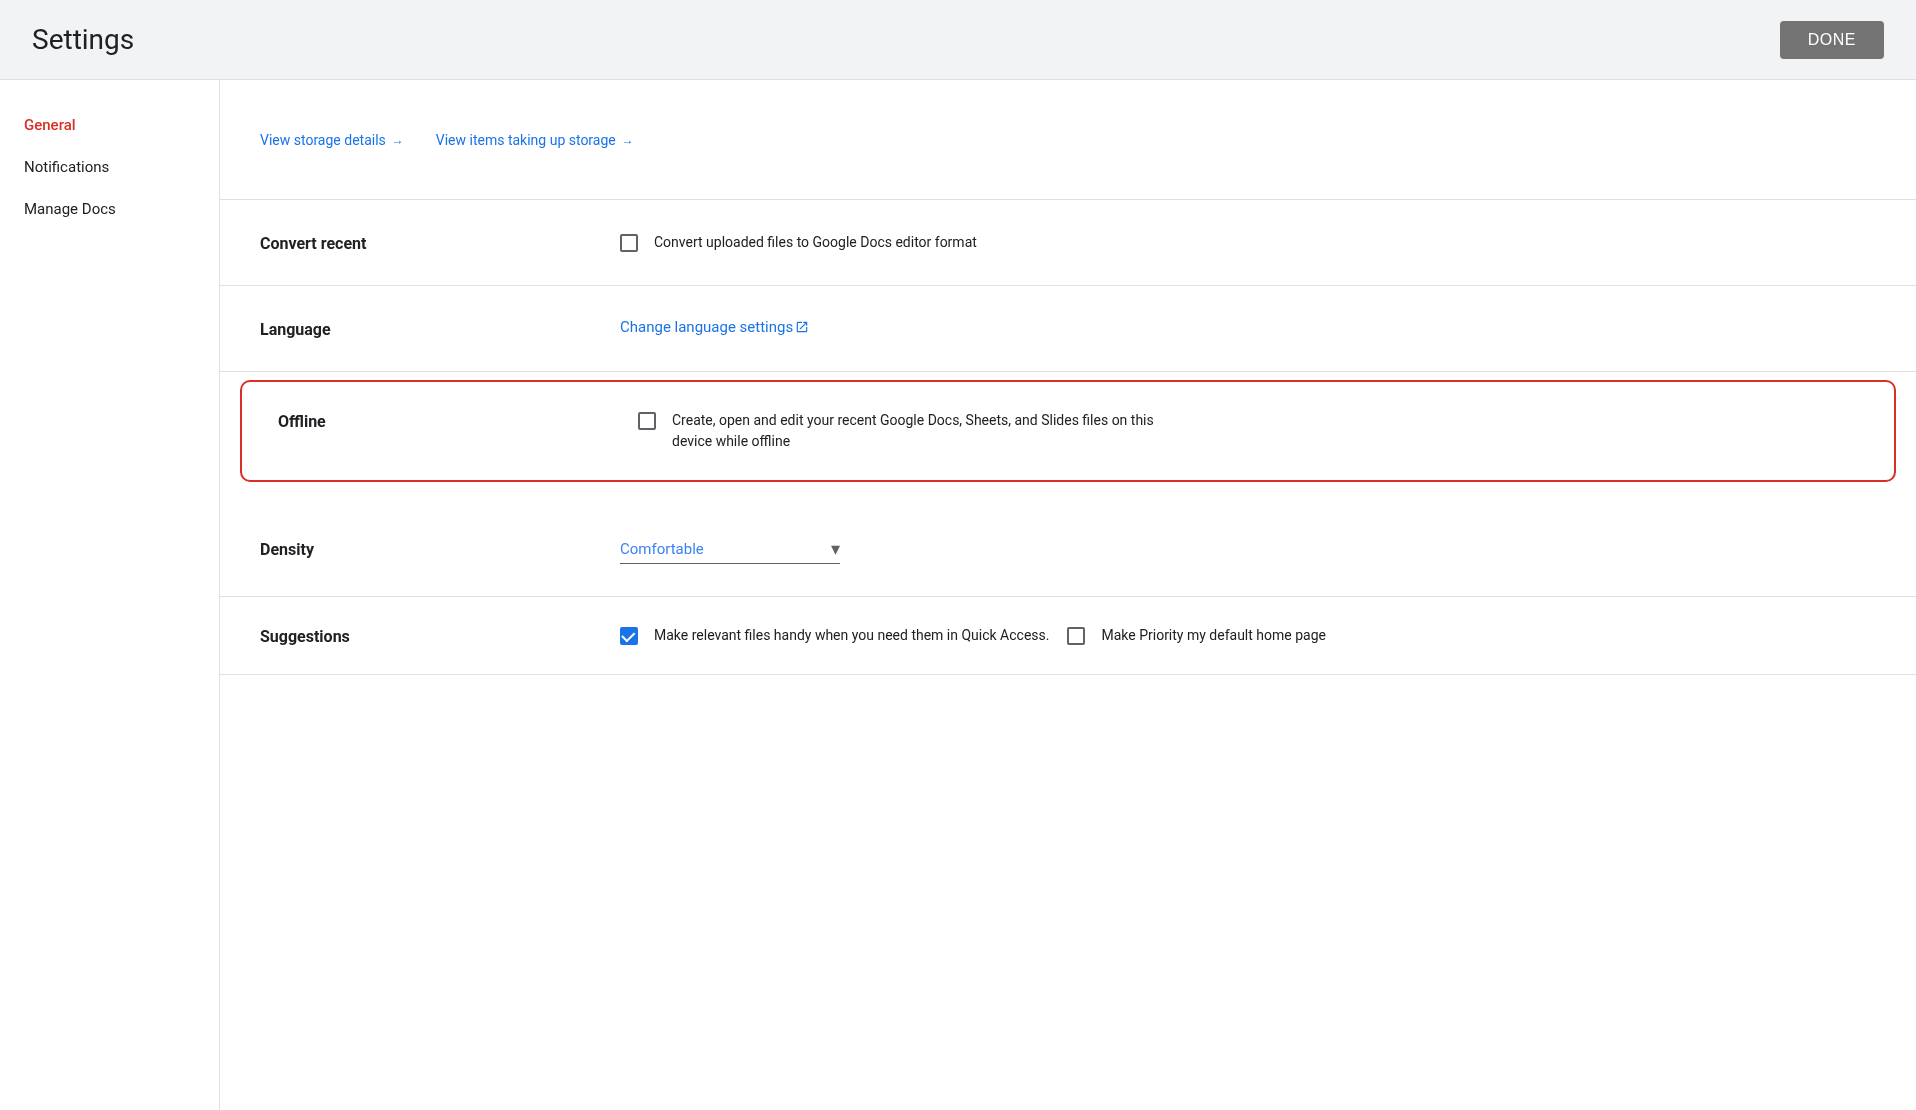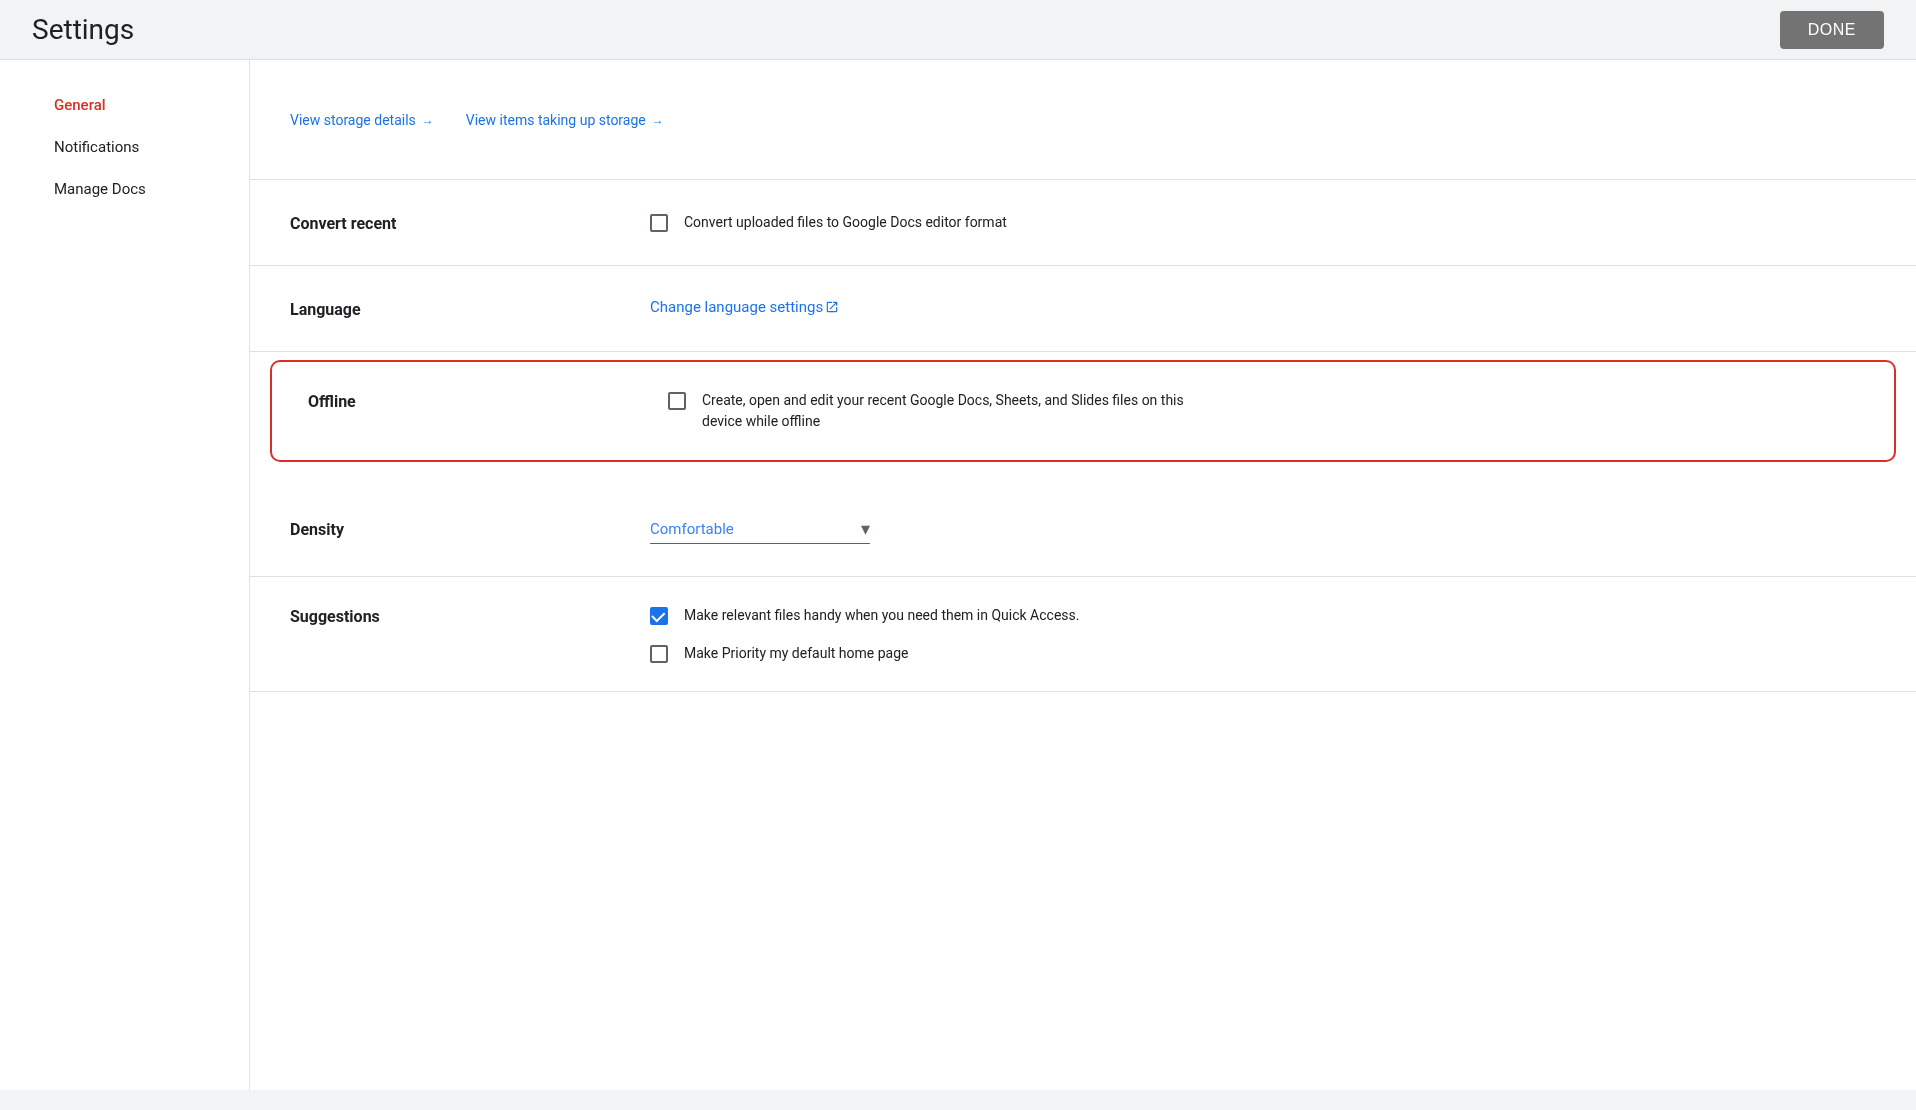--- a/index.html
+++ b/index.html
@@ -4,21 +4,21 @@
   <style>
     * { box-sizing: border-box; margin: 0; padding: 0; }
     body { font-family: 'Roboto', Arial, sans-serif; background: #f1f3f4; min-height: 1110px; }
 
     .header {
       display: flex;
       align-items: center;
       justify-content: space-between;
       background: #f1f3f4;
       padding: 0 32px;
-      height: 60px;
+      height: 80px;
       border-bottom: 1px solid #e0e0e0;
     }
 
     .header-title {
       font-size: 28px;
       font-weight: 400;
       color: #202124;
     }
 
     .done-button {
@@ -31,21 +31,20 @@
       font-weight: 500;
       letter-spacing: 0.5px;
       cursor: pointer;
       text-transform: uppercase;
     }
 
     .main-layout {
       display: flex;
       min-height: calc(1110px - 80px);
       background: #fff;
-      padding-left: 30px;
     }
 
     .sidebar {
       width: 220px;
       background: #fff;
       padding: 24px 0;
       border-right: 1px solid #e0e0e0;
       flex-shrink: 0;
     }
 
@@ -212,21 +211,21 @@
 
     .suggestions-row {
       padding: 28px 40px;
       display: flex;
       align-items: flex-start;
       border-bottom: 1px solid #e0e0e0;
     }
 
     .suggestions-checks {
       display: flex;
-      flex-direction: column;
+      flex-direction: row;
       gap: 18px;
     }
 
     .suggestion-item {
       display: flex;
       align-items: center;
       gap: 16px;
     }
 
     .suggestion-text {

